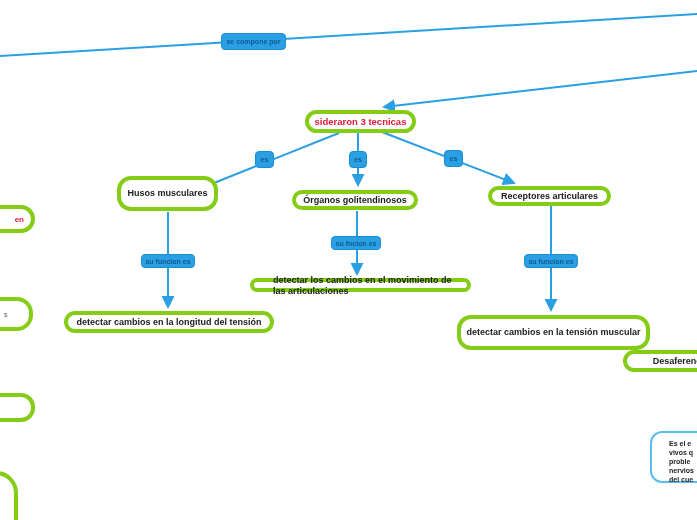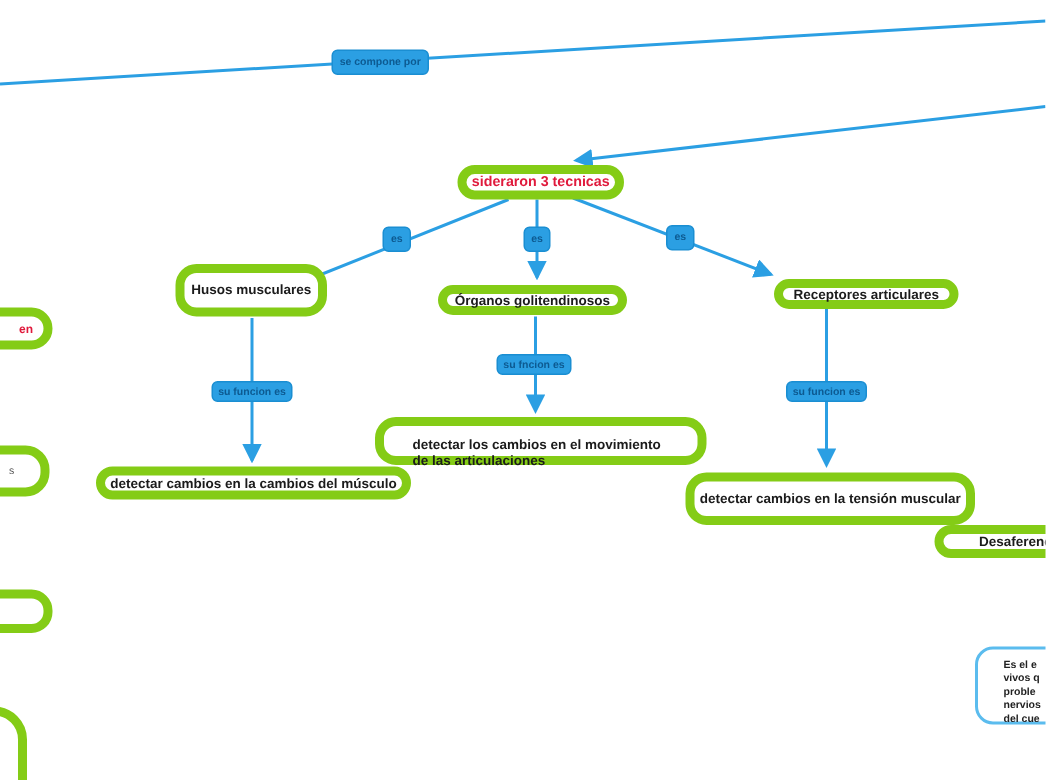--- a/index.html
+++ b/index.html
@@ -4,21 +4,21 @@
 <style>
   html,body{margin:0;padding:0;}
   body{
     width:697px;height:520px;position:relative;overflow:hidden;
     background:#ffffff;font-family:"Liberation Sans",sans-serif;
   }
   #canvas{position:absolute;inset:0;}
   svg.wires{position:absolute;left:0;top:0;pointer-events:none;}
   .node{
     position:absolute;box-sizing:border-box;
-    background:#ffffff;border:6px solid #84cc16;border-radius:14px;
+    background:#ffffff;border:4px solid #84cc16;border-radius:14px;
     display:flex;align-items:center;justify-content:center;
     font-weight:bold;font-size:9px;color:#1b1b1b;text-align:center;
     line-height:11px;
   }
   .node.red{color:#e01a3c;font-size:9.5px;}
   .blabel{
     position:absolute;box-sizing:border-box;
     background:#2b9fe3;border:1px solid #1a8ed2;border-radius:4px;
     display:flex;align-items:center;justify-content:center;
     font-weight:bold;font-size:7px;color:#0d5a91;
@@ -60,24 +60,24 @@
   <div class="blabel" style="left:444px;top:150px;width:19px;height:17px;">es</div>
 
   <div class="blabel" style="left:141px;top:254px;width:54px;height:14px;">su funcion es</div>
   <div class="blabel" style="left:331px;top:236px;width:50px;height:14px;">su fncion es</div>
   <div class="blabel" style="left:524px;top:254px;width:54px;height:14px;">su funcion es</div>
 
   <div class="node red" style="left:305px;top:110px;width:111px;height:23px;">sideraron 3 tecnicas</div>
 
   <div class="node" style="left:117px;top:176px;width:101px;height:35px;text-align:right;">Husos musculares</div>
   <div class="node" style="left:292px;top:190px;width:126px;height:20px;">Órganos golitendinosos</div>
-  <div class="node" style="left:516px;top:186px;width:123px;height:20px;">Receptores articulares</div>
+  <div class="node" style="left:488px;top:186px;width:123px;height:20px;">Receptores articulares</div>
 
-  <div class="node" style="left:64px;top:311px;width:210px;height:22px;">detectar cambios en la cambios del músculo</div>
-  <div class="node" style="left:250px;top:278px;width:221px;height:14px;justify-content:flex-start;text-align:left;padding:18px 14px 2px 19px;">detectar los cambios en el movimiento de las articulaciones</div>
+  <div class="node" style="left:64px;top:311px;width:210px;height:22px;">detectar cambios en la longitud del tensión</div>
+  <div class="node" style="left:250px;top:278px;width:221px;height:14px;justify-content:flex-start;text-align:left;padding:4px 14px 2px 19px;">detectar los cambios en el movimiento de las articulaciones</div>
   <div class="node" style="left:457px;top:315px;width:193px;height:35px;">detectar cambios en la tensión muscular</div>
 
   <div class="node" style="left:623px;top:350px;width:134px;height:22px;">Desaferenciación</div>
 
   <div class="infobox" style="left:650px;top:431px;width:130px;height:52px;">
     <div>Es el e</div>
     <div>vivos q</div>
     <div>proble</div>
     <div>nervios</div>
     <div>del cue</div>

